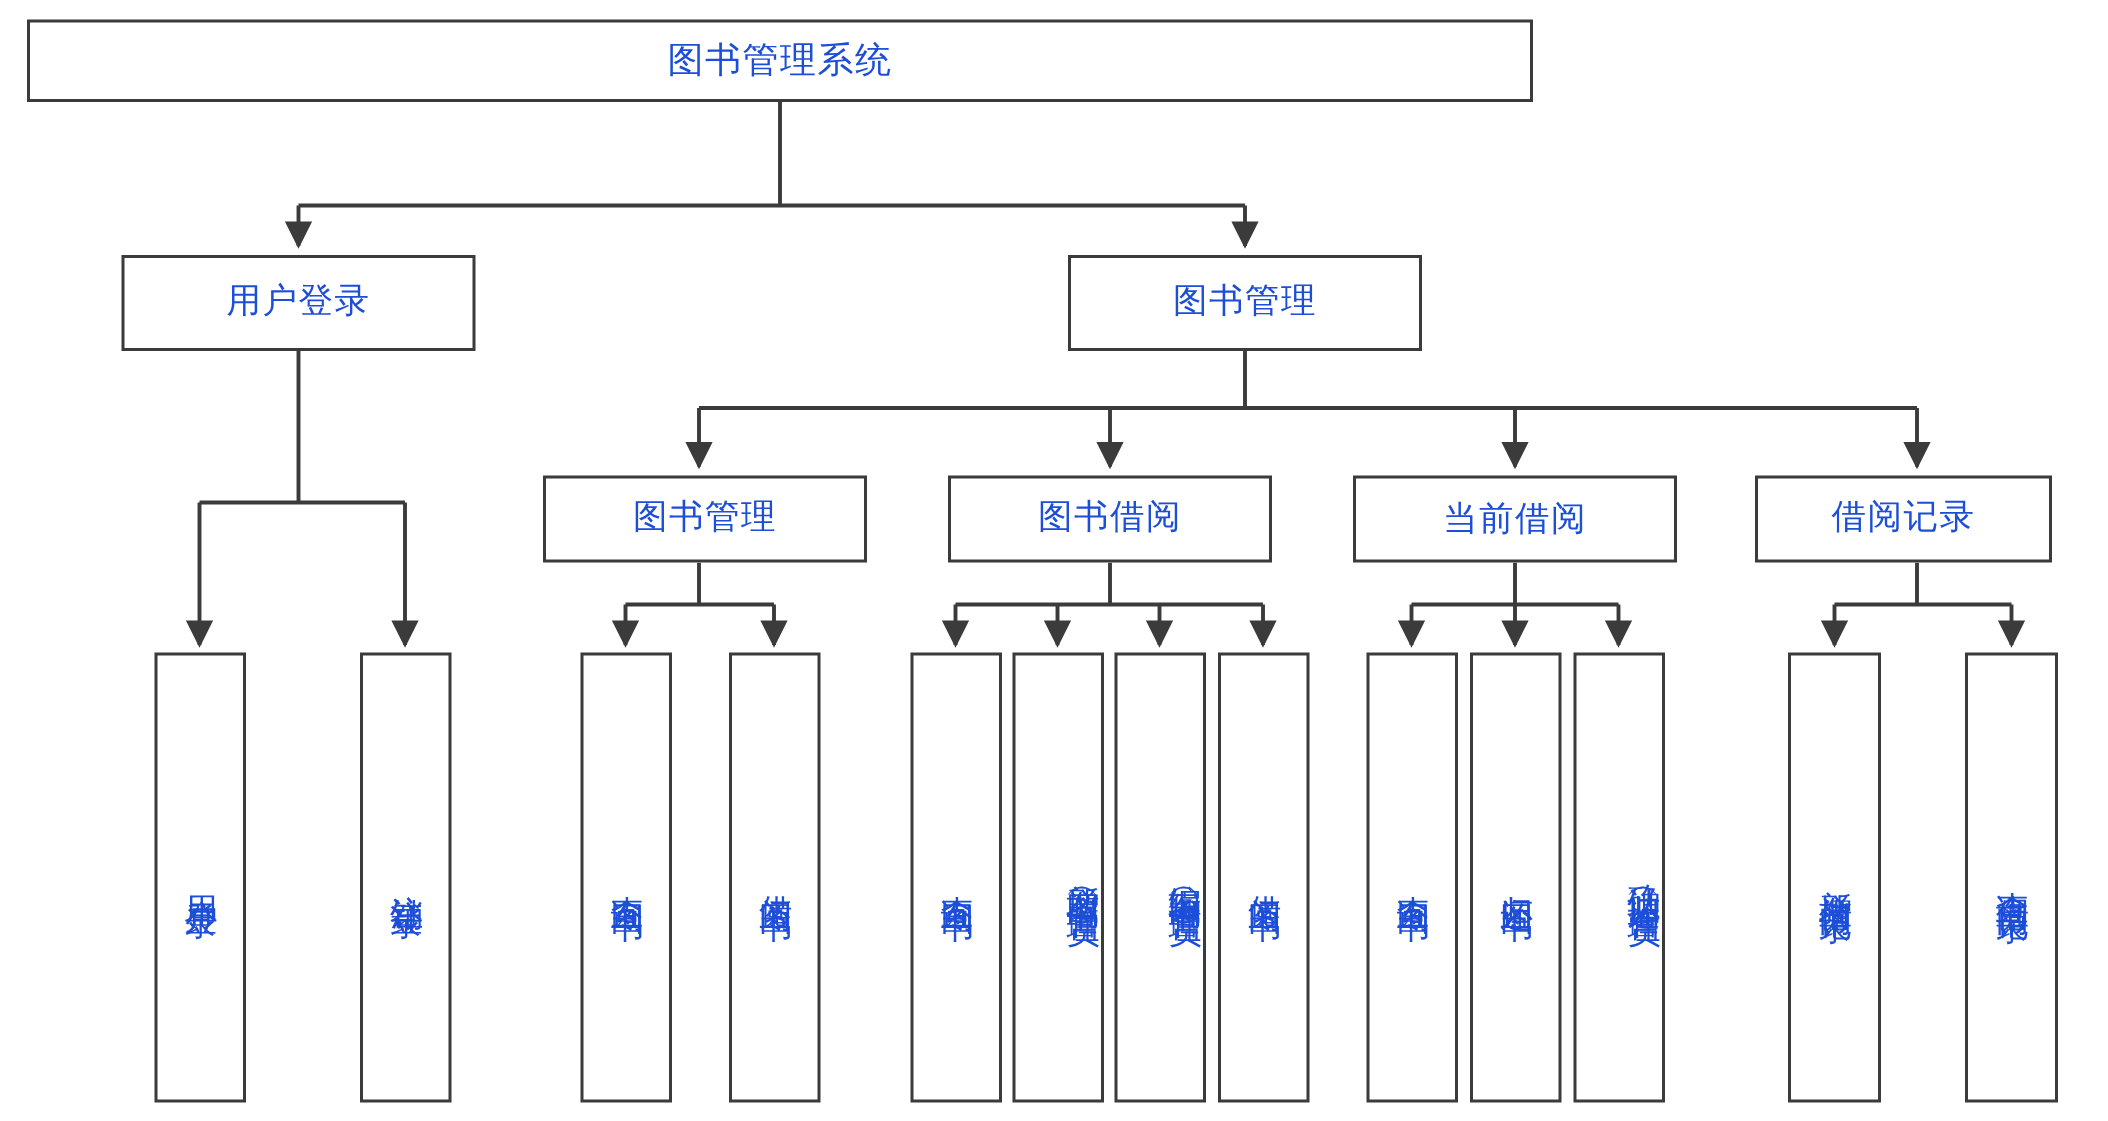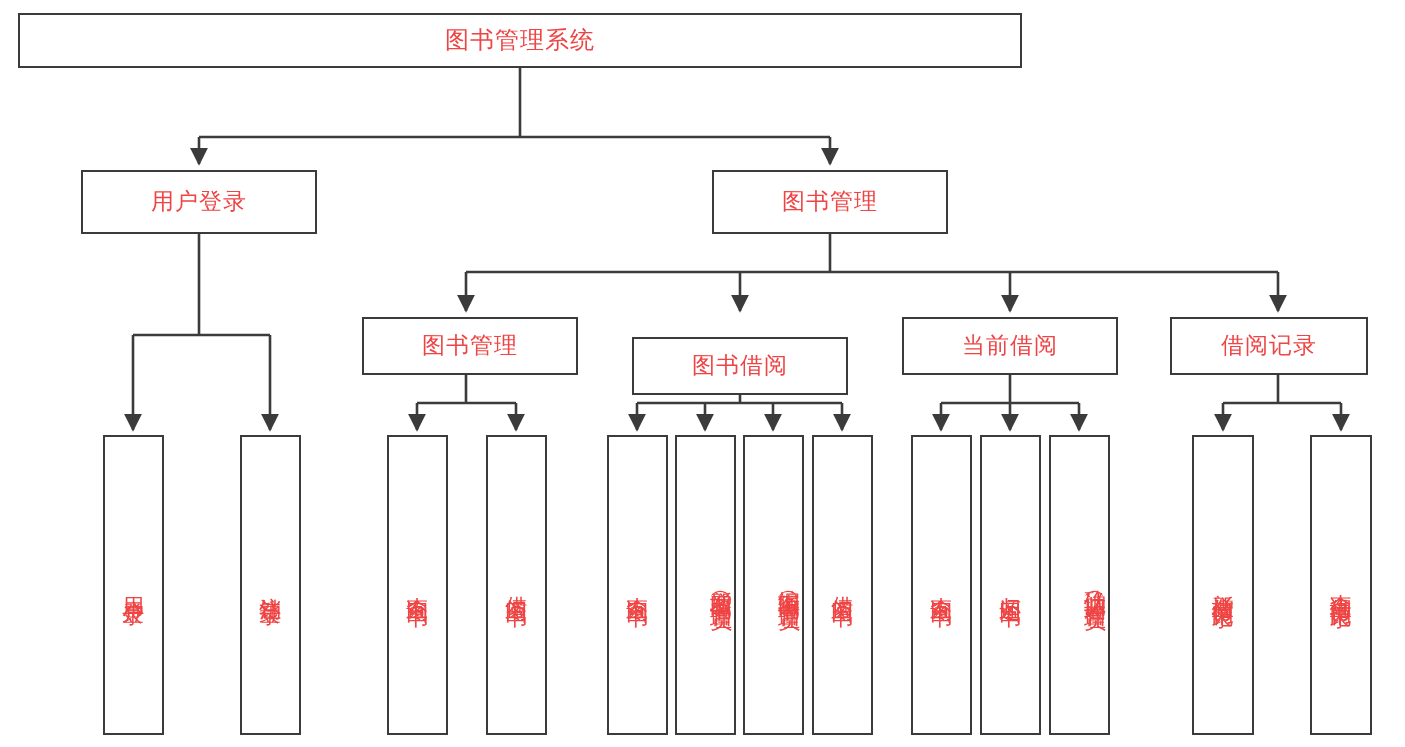--- a/index.html
+++ b/index.html
@@ -25,21 +25,21 @@
     pointer-events: none;
   }
   .node {
     position: absolute;
     box-sizing: border-box;
     background: #ffffff;
     border: 2px solid #3b3b3b;
     display: flex;
     align-items: center;
     justify-content: center;
-    color: #ef4444;
+    color: #1d4ed8;
     z-index: 2;
   }
   .node.h-node {
     font-size: 23px;
     letter-spacing: 1px;
     line-height: 1.2;
   }
   .node.root-node {
     font-size: 24px;
     letter-spacing: 1px;
@@ -138,21 +138,21 @@
   </div>
 
   <div class="node h-node" style="left:712px; top:170px; width:236px; height:64px;">
     <span class="label">图书管理</span>
   </div>
 
   <div class="node h-node" style="left:362px; top:317px; width:216px; height:58px;">
     <span class="label">图书管理</span>
   </div>
 
-  <div class="node h-node" style="left:632px; top:317px; width:216px; height:58px;margin-top:20px;">
+  <div class="node h-node" style="left:632px; top:317px; width:216px; height:58px;">
     <span class="label">图书借阅</span>
   </div>
 
   <div class="node h-node" style="left:902px; top:317px; width:216px; height:58px;font-family:Liberation Serif, serif;">
     <span class="label">当前借阅</span>
   </div>
 
   <div class="node h-node" style="left:1170px; top:317px; width:198px; height:58px;">
     <span class="label">借阅记录</span>
   </div>

